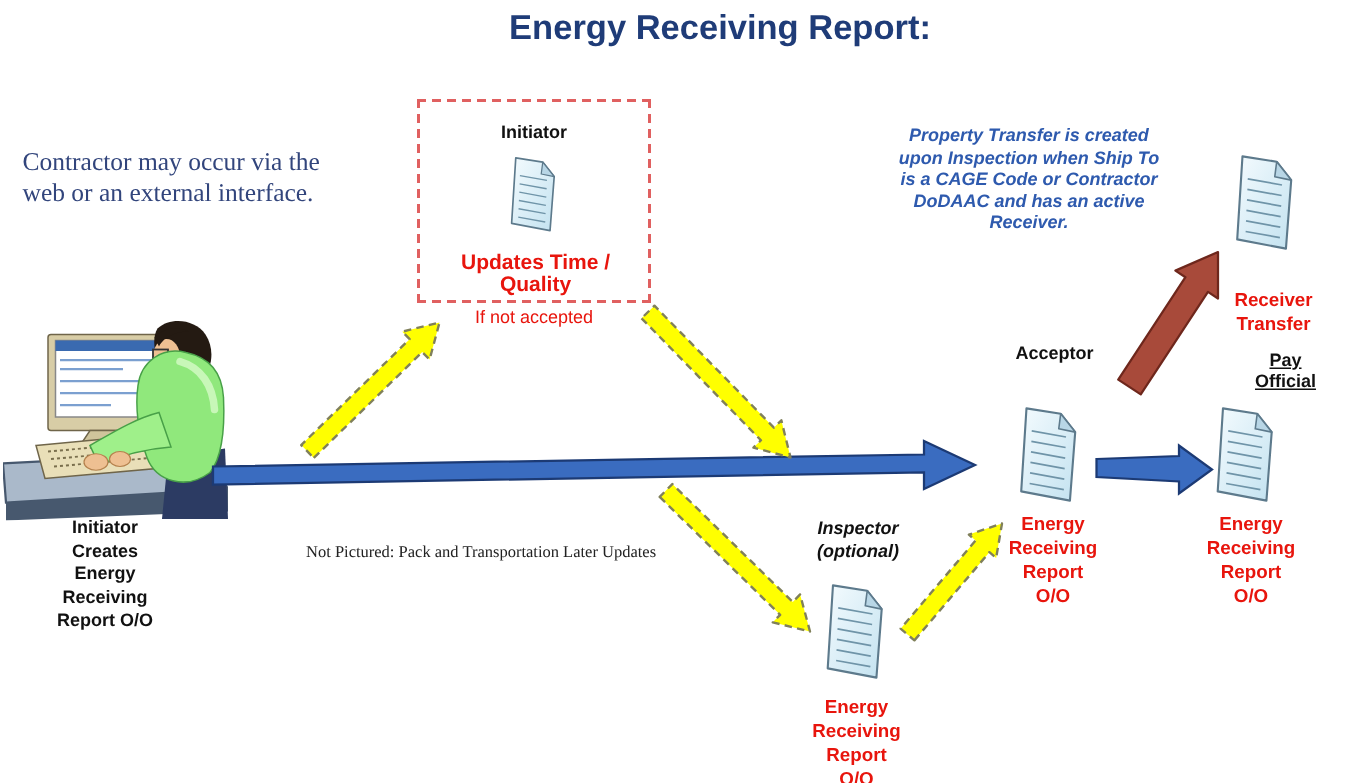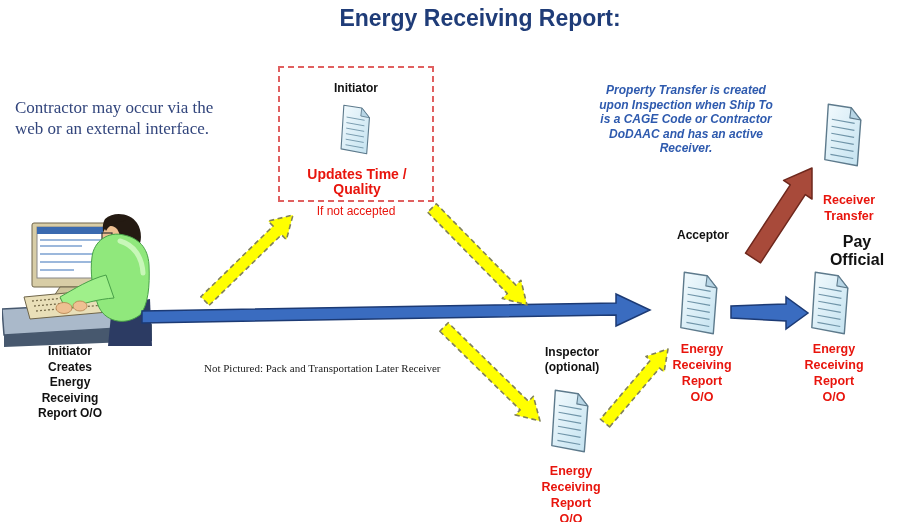--- a/index.html
+++ b/index.html
@@ -27,23 +27,23 @@
   .b{font-weight:bold;}
   #title{left:480px;top:4px;color:var(--navy);font-size:23px;line-height:28px;font-weight:bold;width:720px;}
   #acceptance-note{left:15px;top:97px;font-family:"Liberation Serif",serif;font-size:17px;line-height:21px;color:var(--serif-blue);}
   #initiator-box{position:absolute;left:278px;top:66px;width:156px;height:136px;border:2px dashed var(--box-red);box-sizing:border-box;}
   #initiator-box-label{left:356px;top:81px;font-size:12px;color:var(--ink);}
   #initiator-box-action{left:357px;top:167px;font-size:14px;line-height:15px;color:var(--red);}
   #if-not-accepted{left:356px;top:204px;font-size:12px;color:var(--red);}
   #property-note{left:686px;top:83px;width:210px;font-size:12px;line-height:14.5px;font-style:italic;color:var(--italic-blue);}
   #contractor-label{left:847px;top:61px;font-size:12px;line-height:14px;color:var(--ink);}
   #property-transfer{left:849px;top:193px;font-size:12.5px;line-height:15.5px;color:var(--red);}
-  #pay-official-label{left:857px;top:233px;font-size:16px;color:var(--ink);}
+  #pay-official-label{left:857px;top:233px;font-size:12px;color:var(--ink);text-decoration:underline;}
   #acceptor-label{left:703px;top:228px;font-size:12px;color:var(--ink);text-align:center;}
-  #inspector-label{left:572px;top:345px;font-size:12px;line-height:14.5px;color:var(--ink);}
+  #inspector-label{left:572px;top:345px;font-size:12px;line-height:14.5px;color:var(--ink);font-style:italic;}
   .artifact{font-size:12.5px;line-height:16px;color:var(--red);font-weight:bold;}
   #acceptor-artifact{left:702px;top:341px;}
   #pay-artifact{left:834px;top:341px;}
   #inspector-artifact{left:571px;top:463px;}
   #not-pictured{left:204px;top:362px;font-family:"Liberation Serif",serif;font-size:11px;color:#222;}
   #initiator-caption{left:70px;top:344px;font-size:12px;line-height:15.5px;color:var(--ink);}
   #overlay{position:absolute;left:0;top:0;width:908px;height:522px;pointer-events:none;}
   #person{position:absolute;left:2px;top:213px;width:150px;height:134px;}
 </style>
 </head>
@@ -159,21 +159,21 @@
 O/O</div>
   <div id="pay-artifact" class="t c preline artifact">Energy
 Receiving
 Report
 O/O</div>
   <div id="inspector-artifact" class="t c preline artifact">Energy
 Receiving
 Report
 O/O</div>
 
-  <div id="not-pictured" class="t">Not Pictured:  Pack and Transportation Later Receiver</div>
+  <div id="not-pictured" class="t">Not Pictured:  Pack and Transportation Later Updates</div>
 
   <div id="initiator-caption" class="t c b preline">Initiator
 Creates
 Energy
 Receiving
 Report O/O</div>
 
 </div>
 
 </body></html>

